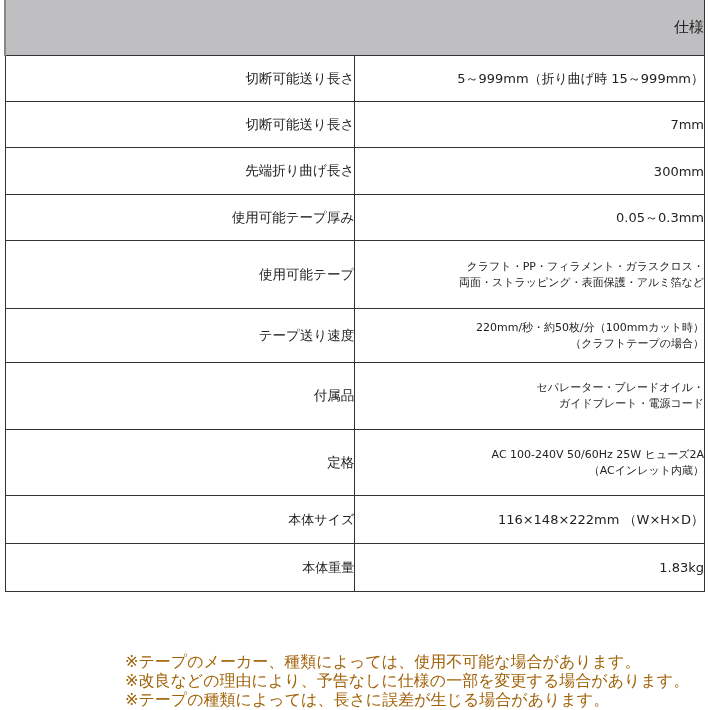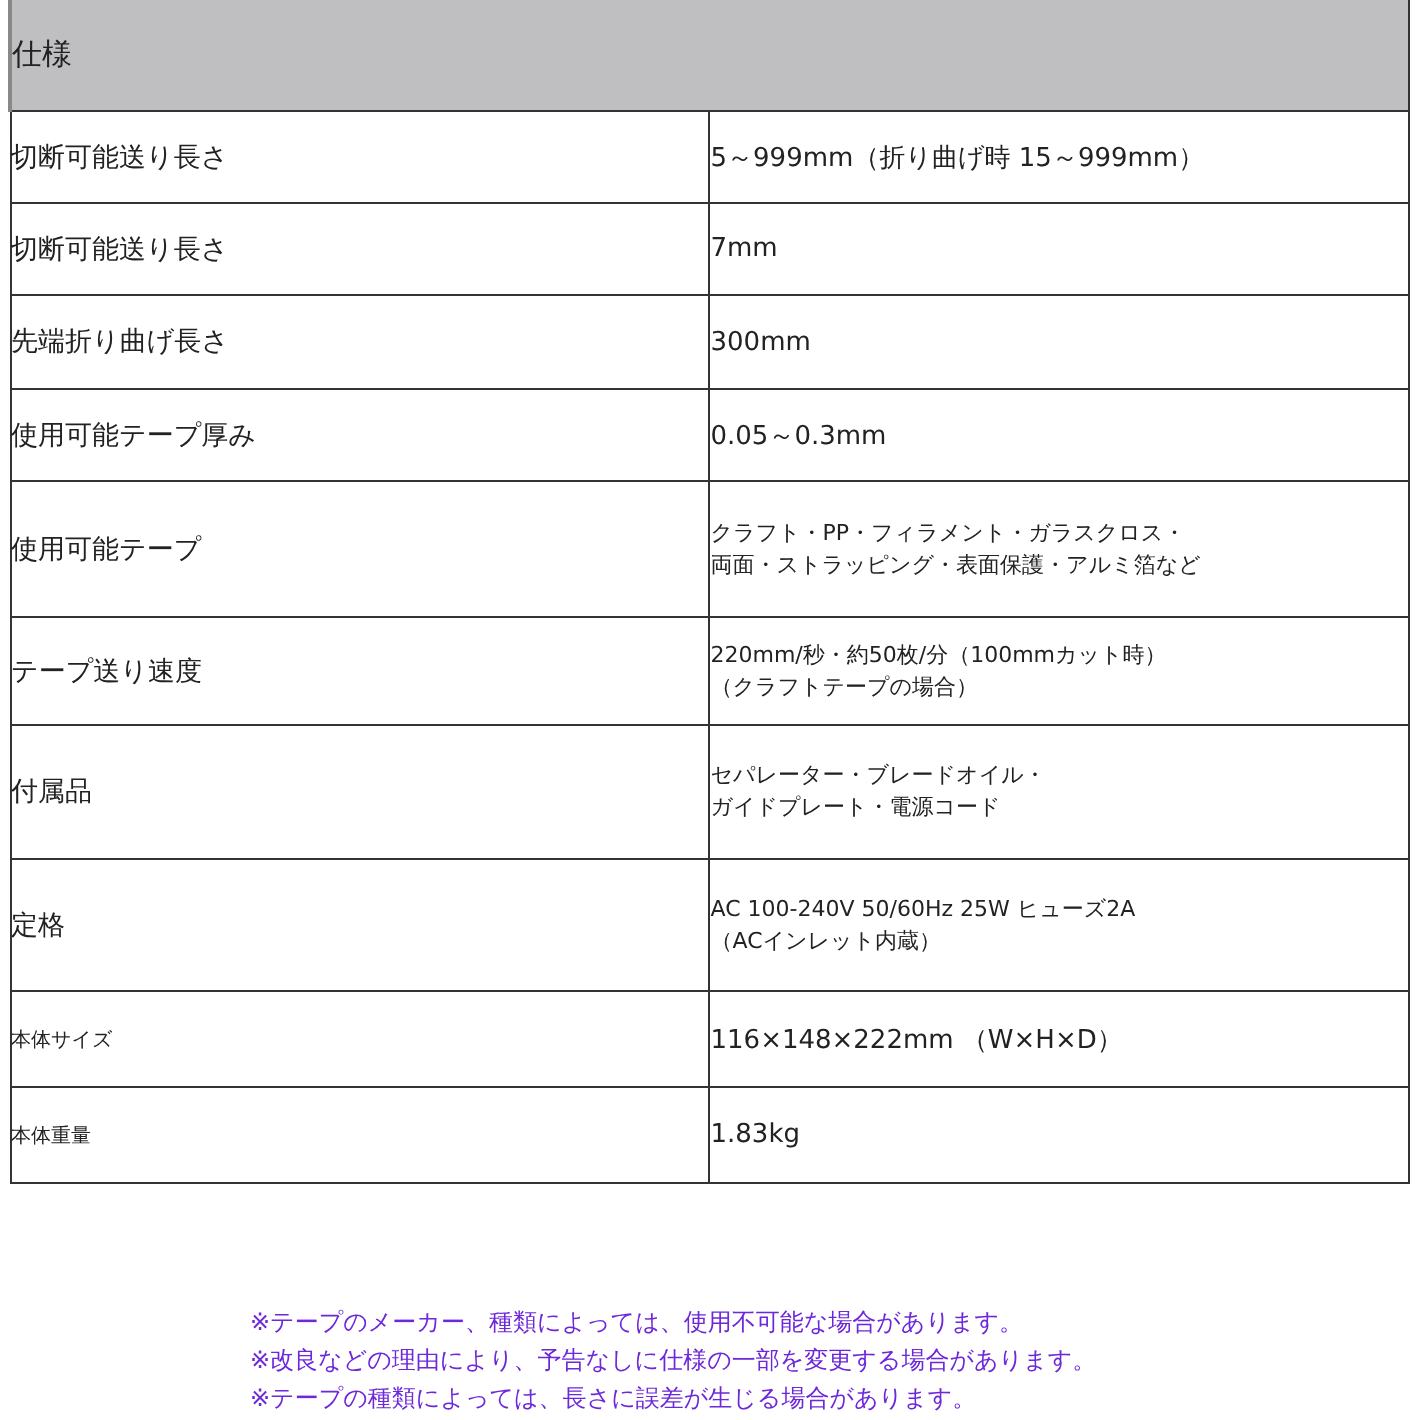--- a/index.html
+++ b/index.html
@@ -1,28 +1,28 @@
 <!DOCTYPE html>
 <html><head>
 <meta charset="utf-8">
 <style>
   html, body { margin:0; padding:0; background:#ffffff; }
   body { width:710px; height:710px; position:relative; overflow:hidden;
          font-family:"DejaVu Sans","Liberation Sans",sans-serif; color:#222; }
   .spec-table { position:absolute; left:4px; top:0; width:701px;
                 border-collapse:collapse; table-layout:fixed; }
-  .spec-table td, .spec-table th { border:1.5px solid #333; text-align:left;
+  .spec-table td, .spec-table th { border:1.5px solid #333; text-align:right;
                 vertical-align:middle; padding:0; }
   .spec-table th { background:#bfbfc1; font-weight:normal; font-size:15px;
                 height:55px; border-top:none; border-left:2px solid #888; }
   .label-col { width:270px; font-size:13.5px; }
   .value-col { font-size:13px; }
   .value-small { font-size:11px; line-height:16px; }
-  .label-large { font-size:10px; }
-  .notes { position:absolute; left:125px; top:652px; font-size:12px; line-height:19px; color:#6d28d9; }
+  .label-large { font-size:13px; }
+  .notes { position:absolute; left:125px; top:652px; font-size:16px; line-height:19px; color:#a16207; }
   .notes div { white-space:nowrap; }
 </style>
 </head>
 <body>
 
 <table class="spec-table">
   <thead>
     <tr>
       <th colspan="2">仕様</th>
     </tr>

